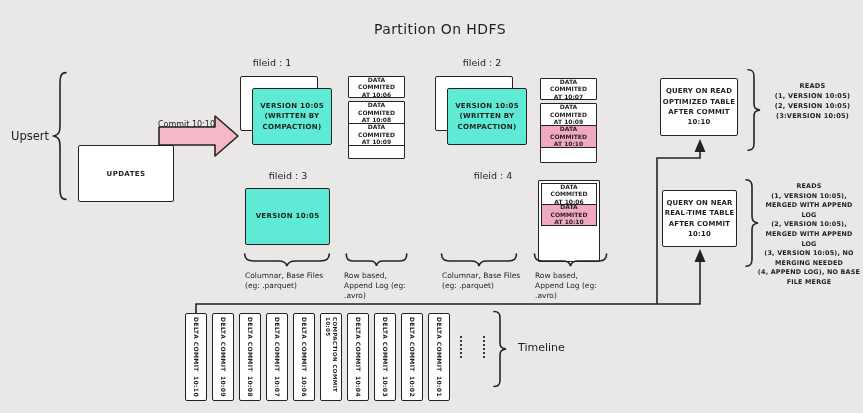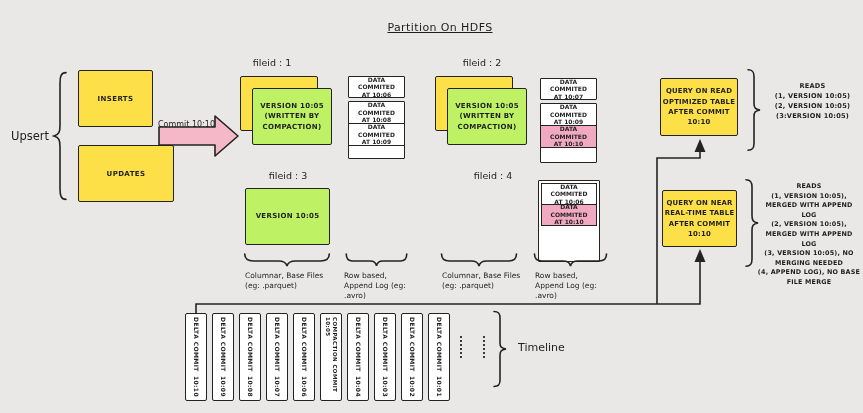--- a/index.html
+++ b/index.html
@@ -3,29 +3,29 @@
 <meta charset="utf-8">
 <style>
   html,body { margin:0; padding:0; background:#e9e8e6; }
   .canvas {
     position:relative; width:863px; height:413px; background:#e9e8e6;
     font-family:"DejaVu Sans","Liberation Sans",sans-serif; color:#1f1f1f;
     overflow:hidden;
   }
   .abs { position:absolute; box-sizing:border-box; }
   .box {
-    position:absolute; box-sizing:border-box; background:#fde047;
+    position:absolute; box-sizing:border-box; background:#ffffff;
     border:1.6px solid #232323; border-radius:2px;
     display:flex; align-items:center; justify-content:center;
     text-align:center;
   }
-  .teal { background:#bef264; }
+  .teal { background:#5eead4; }
   .pinkcell { background:#f0a9c0; }
   .caps { font-weight:bold; letter-spacing:0.4px; }
-  .title { font-size:11px; letter-spacing:0.4px; text-align:center;text-decoration:underline; }
+  .title { font-size:14px; letter-spacing:0.4px; text-align:center; }
   .fileid { font-size:9.5px; text-align:center; }
   .basefile-text { font-size:7px; font-weight:bold; line-height:1.45; letter-spacing:0.3px; white-space:pre-line; }
   .logstack { position:absolute; box-sizing:border-box; background:#fff; border:1.6px solid #232323; border-radius:1px; }
   .logcell {
     box-sizing:border-box; height:22px; display:flex; align-items:center; justify-content:center;
     text-align:center; font-size:6px; font-weight:bold; line-height:1.25;
     white-space:pre-line; border-bottom:1.6px solid #232323;
   }
   .brace-label { font-size:7.5px; line-height:1.35; white-space:pre-line; }
   .qbox-text { font-size:6.9px; font-weight:bold; line-height:1.5; letter-spacing:0.2px; white-space:pre-line; }
@@ -58,23 +58,20 @@
     <path d="M657,304 L657,158 L700,158 L700,151" fill="none" stroke="#232323" stroke-width="1.6"></path>
     <polygon points="694.5,152 705.5,152 700,139" fill="#232323"></polygon>
   </svg>
 
   <div class="abs title" style="left:340px;top:21px;width:200px;">Partition On HDFS</div>
 
   <div class="abs" style="left:6px;top:129px;width:48px;font-size:11.5px;text-align:center;">Upsert</div>
   <svg class="abs" style="left:52px;top:70px;" width="16" height="132" viewBox="0 0 16 100" preserveAspectRatio="none">
     <path d="M14,2 C9,2 8,5 8,10 L8,42 C8,47 7,49 2,50 C7,51 8,53 8,58 L8,90 C8,95 9,98 14,98" fill="none" stroke="#232323" stroke-width="1.6" vector-effect="non-scaling-stroke" stroke-linecap="round"></path>
   </svg>
-  <div class="box caps" style="left:78px;top:70px;width:75px;height:57px;font-size:7px;">
-    <span>INSERTS</span>
-  </div>
   <div class="box caps" style="left:78px;top:145px;width:96px;height:57px;font-size:7px;">
     <span>UPDATES</span>
   </div>
 
   <svg class="abs" style="left:158px;top:114px;" width="82" height="44" viewBox="0 0 82 44">
     <path d="M1,13 L57,13 L57,2 L80,22 L57,42 L57,31 L1,31 Z" fill="#f5b8c8" stroke="#232323" stroke-width="1.6" stroke-linejoin="round"></path>
   </svg>
   <div class="abs" style="left:158px;top:120px;width:58px;text-align:left;font-size:8px;">Commit 10:10</div>
 
   <div class="abs fileid" style="left:222px;top:57px;width:100px;">fileid : 1</div>

